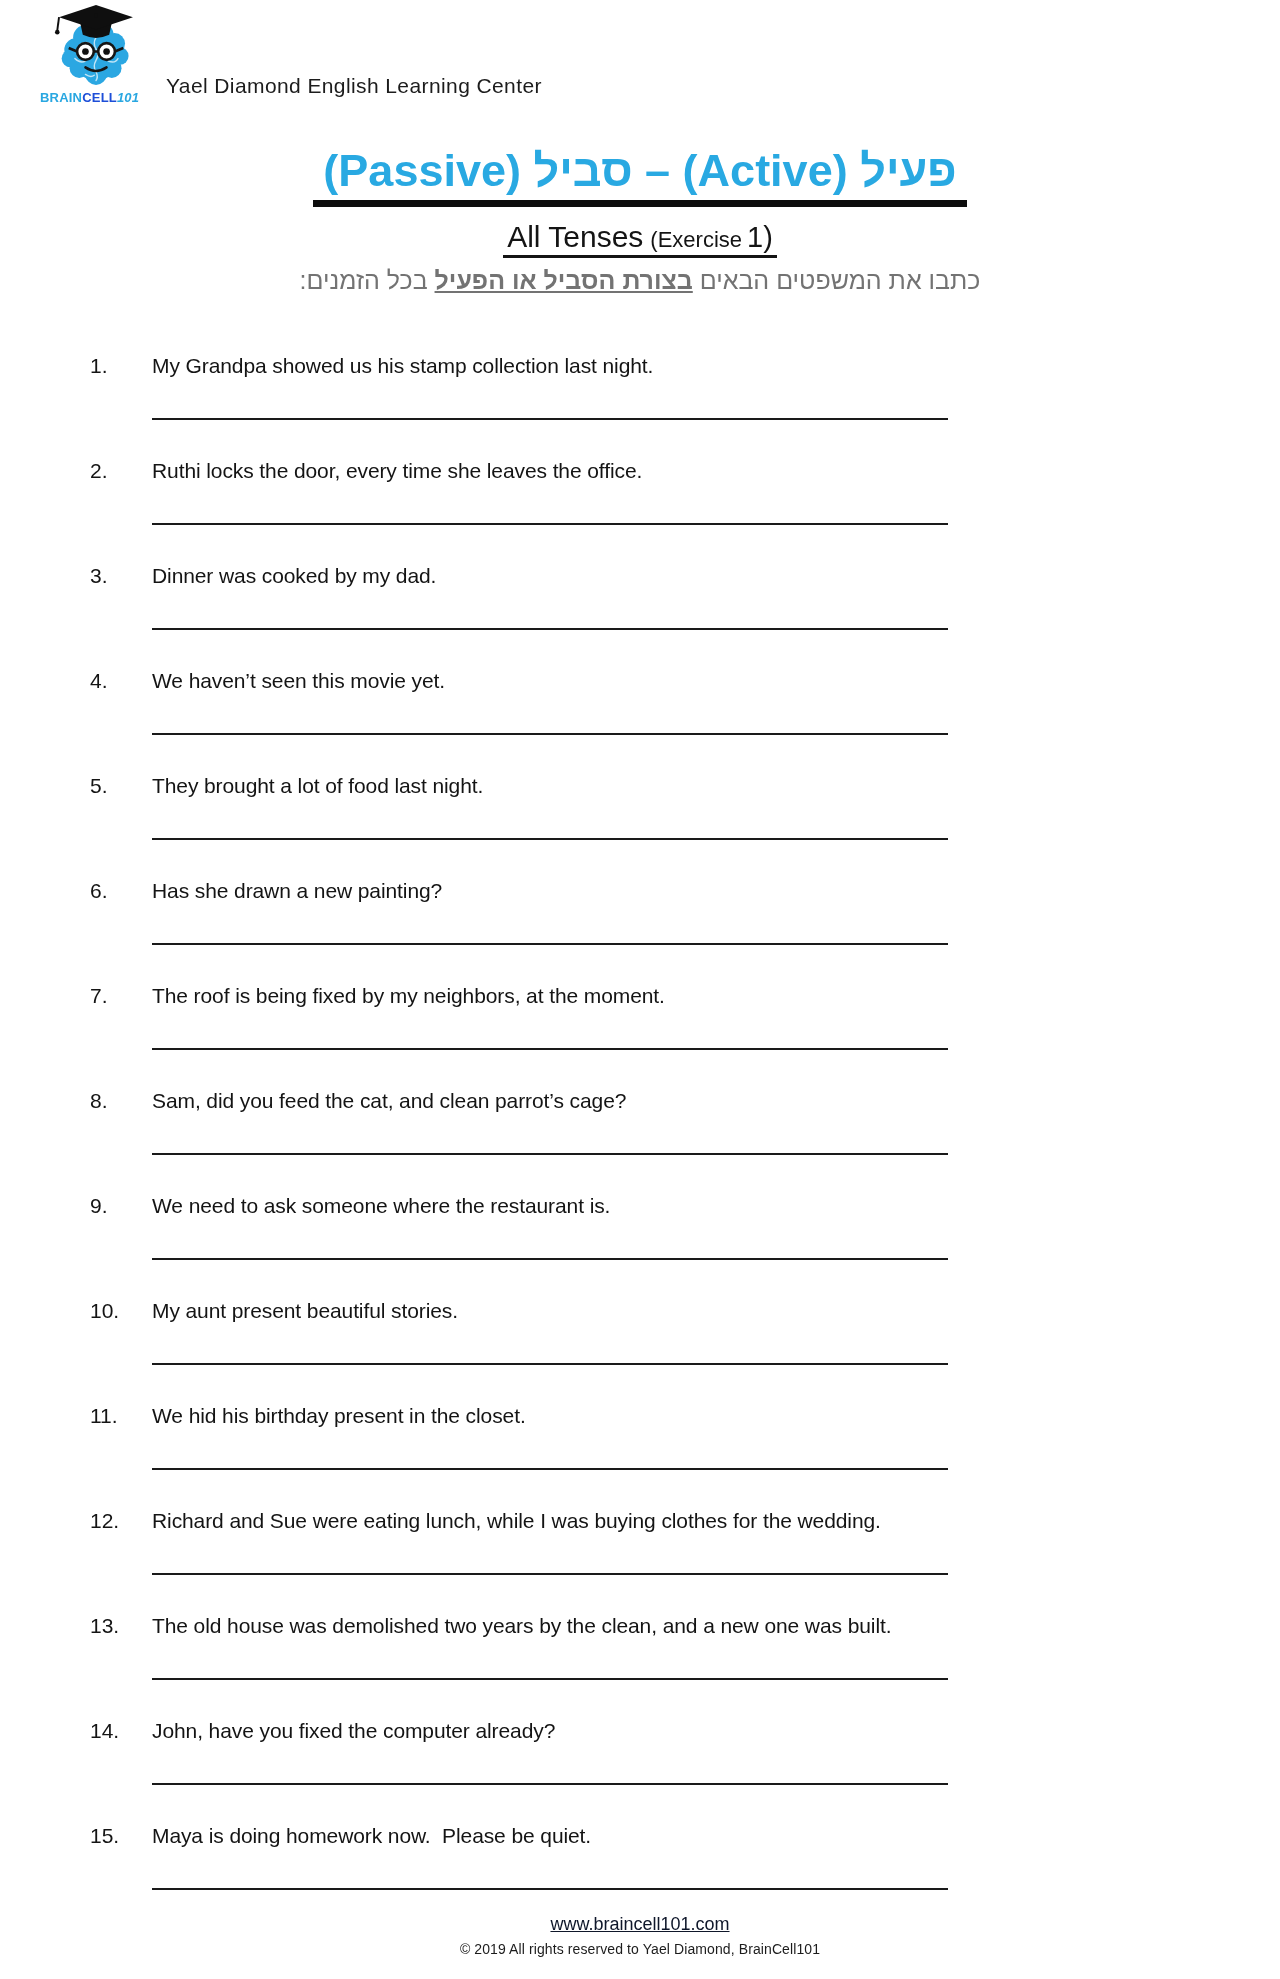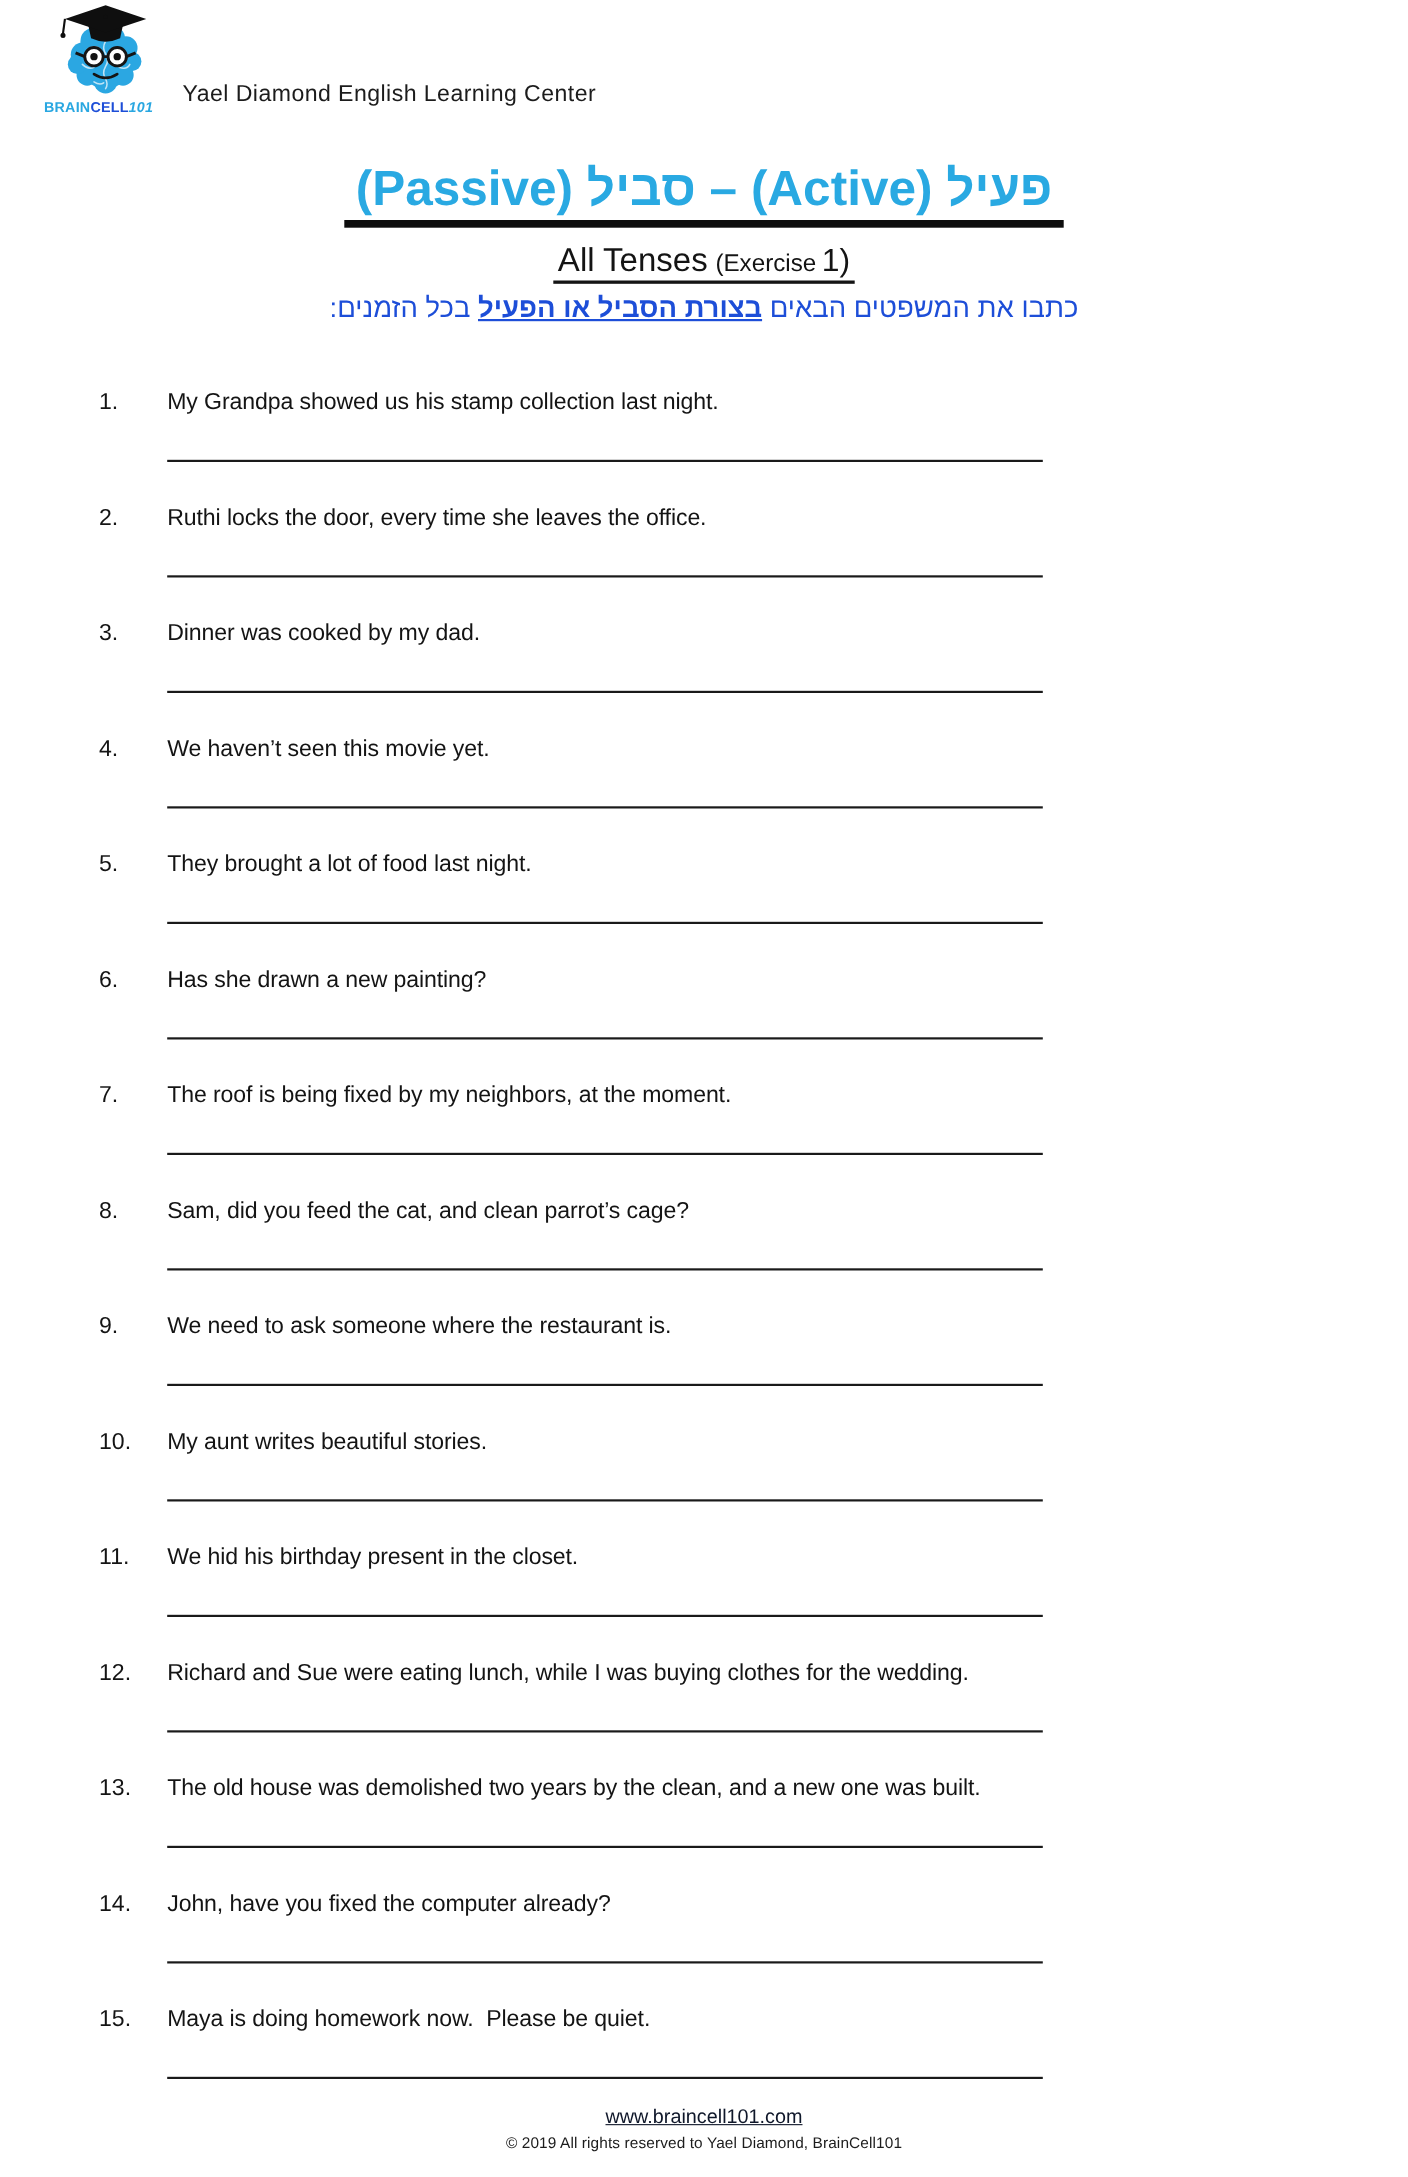--- a/index.html
+++ b/index.html
@@ -34,21 +34,21 @@
   .subtitle {
     display:inline-block; border-bottom:3px solid #141414; padding:0 4px 1px 4px;
     font-size:30px; color:#141414; white-space:nowrap;
   }
   .subtitle .small { font-size:22px; margin-left:7px; }
   .subtitle .num { font-size:29px; margin-left:5px; }
 
   .instruction-wrap { position:absolute; top:266px; left:0; width:100%; text-align:center; }
   .instruction {
     direction:rtl; unicode-bidi:embed; display:inline-block;
-    font-size:25px; color:#1d4ed8; white-space:nowrap;
+    font-size:25px; color:#737373; white-space:nowrap;
   }
   .instruction .emph { font-weight:bold; text-decoration:underline; }
 
   
   .exercise-list { position:absolute; top:352px; left:90px; width:858px; }
   .exercise-item { position:relative; height:105px; }
   .exercise-row { display:flex; align-items:flex-start; }
   .exercise-number {
     flex:0 0 40px; font-size:21px; line-height:27px; color:#141414; white-space:pre;
   }
@@ -199,21 +199,21 @@
     <div class="exercise-row">
       <span class="exercise-number">9.</span>
       <span class="exercise-text">We need to ask someone where the restaurant is.</span>
     </div>
     <div class="answer-line"></div>
   </div>
 
   <div class="exercise-item">
     <div class="exercise-row">
       <span class="exercise-number">10.</span>
-      <span class="exercise-text">My aunt writes beautiful stories.</span>
+      <span class="exercise-text">My aunt present beautiful stories.</span>
     </div>
     <div class="answer-line"></div>
   </div>
 
   <div class="exercise-item">
     <div class="exercise-row">
       <span class="exercise-number">11.</span>
       <span class="exercise-text">We hid his birthday present in the closet.</span>
     </div>
     <div class="answer-line"></div>

